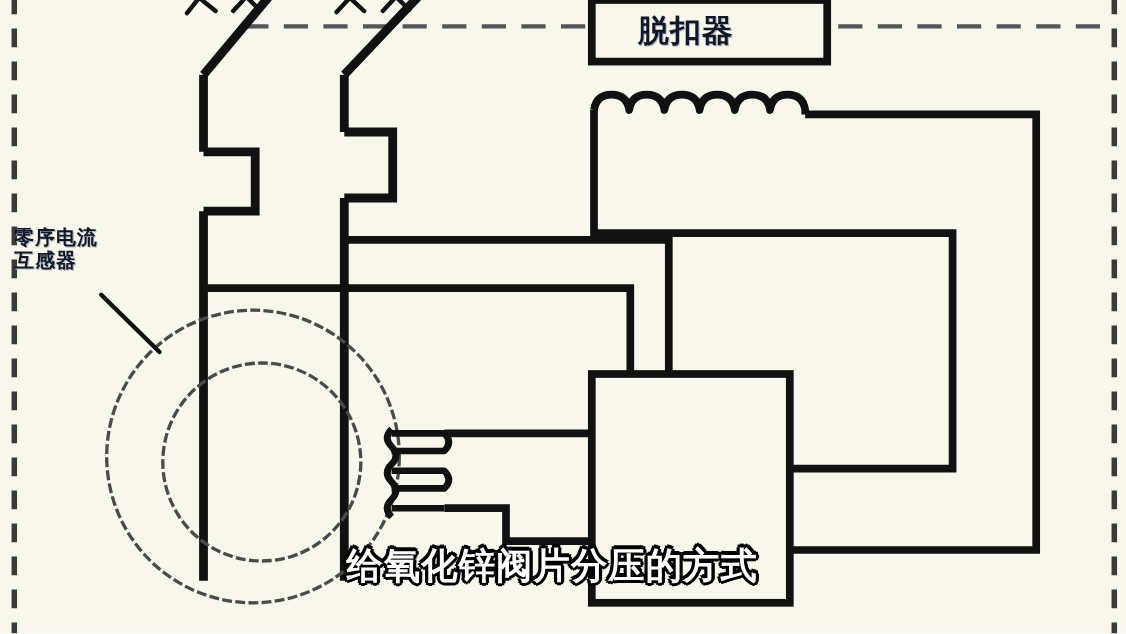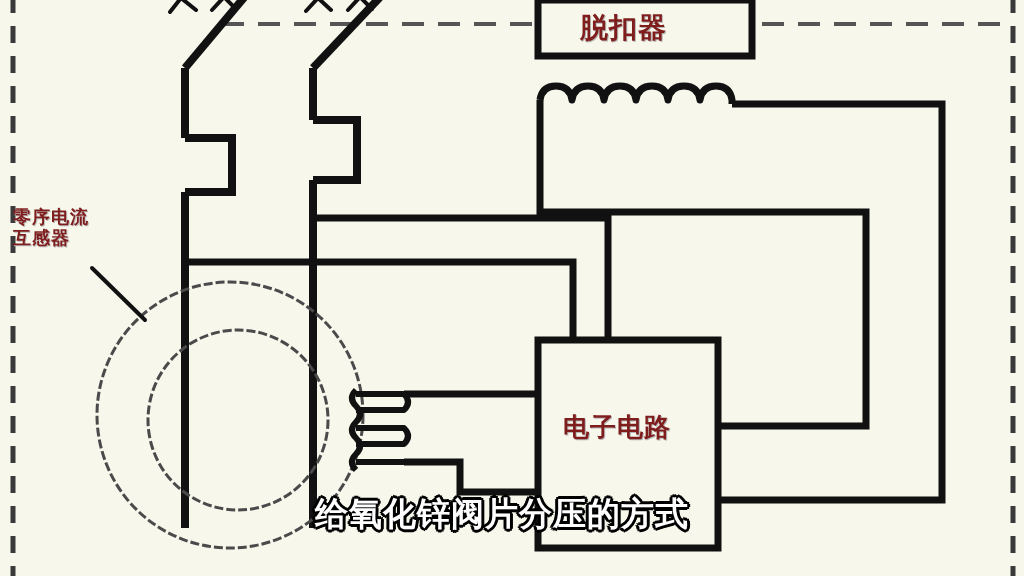--- a/index.html
+++ b/index.html
@@ -19,21 +19,21 @@
   #diagram-svg {
     position: absolute;
     left: 0;
     top: 0;
     width: 1024px;
     height: 576px;
   }
   .lbl {
     position: absolute;
     font-family: "DejaVu Sans", "Liberation Sans", sans-serif;
-    color: #7f1d1d;
+    color: #0f172a;
     white-space: pre;
     line-height: 1.18;
     font-weight: bold;
     letter-spacing: 1px;
   }
   #label-cttag {
     left: 13px;
     top: 206px;
     font-size: 18px;
     text-shadow: 1px 1px 0 #bdbdbd;
@@ -165,17 +165,16 @@
       <path d="M 92 268 L 145 320"></path>
     </g>
 
   </svg>
 
   <div class="lbl" id="label-cttag">零序电流
 互感器</div>
 
   <div class="lbl" id="label-trip">脱扣器</div>
 
-  <div class="lbl" id="label-ecircuit">电子电路</div>
 
   <div id="subtitle">给氧化锌阀片分压的方式</div>
 
 </div>
 
 </body></html>

